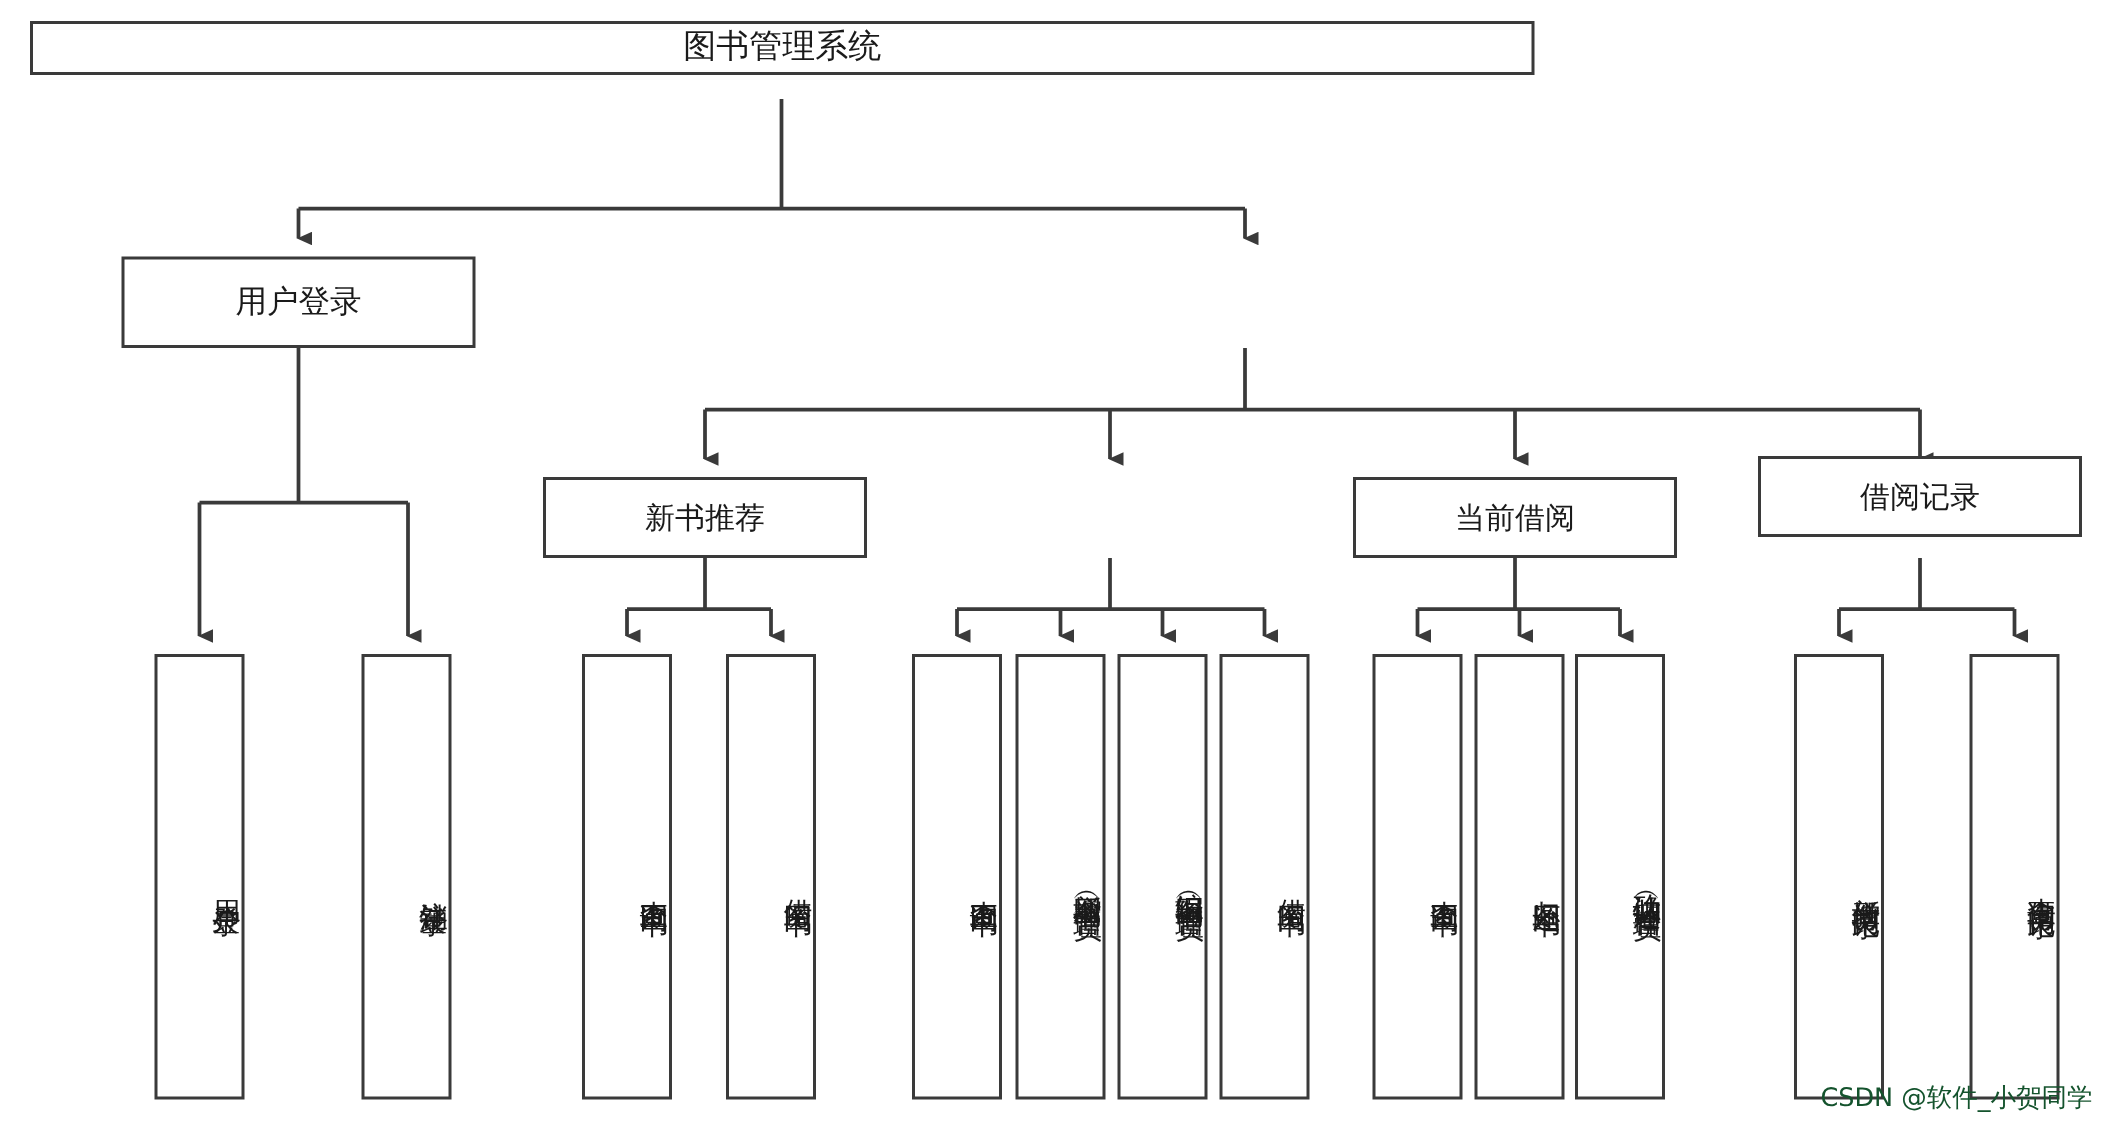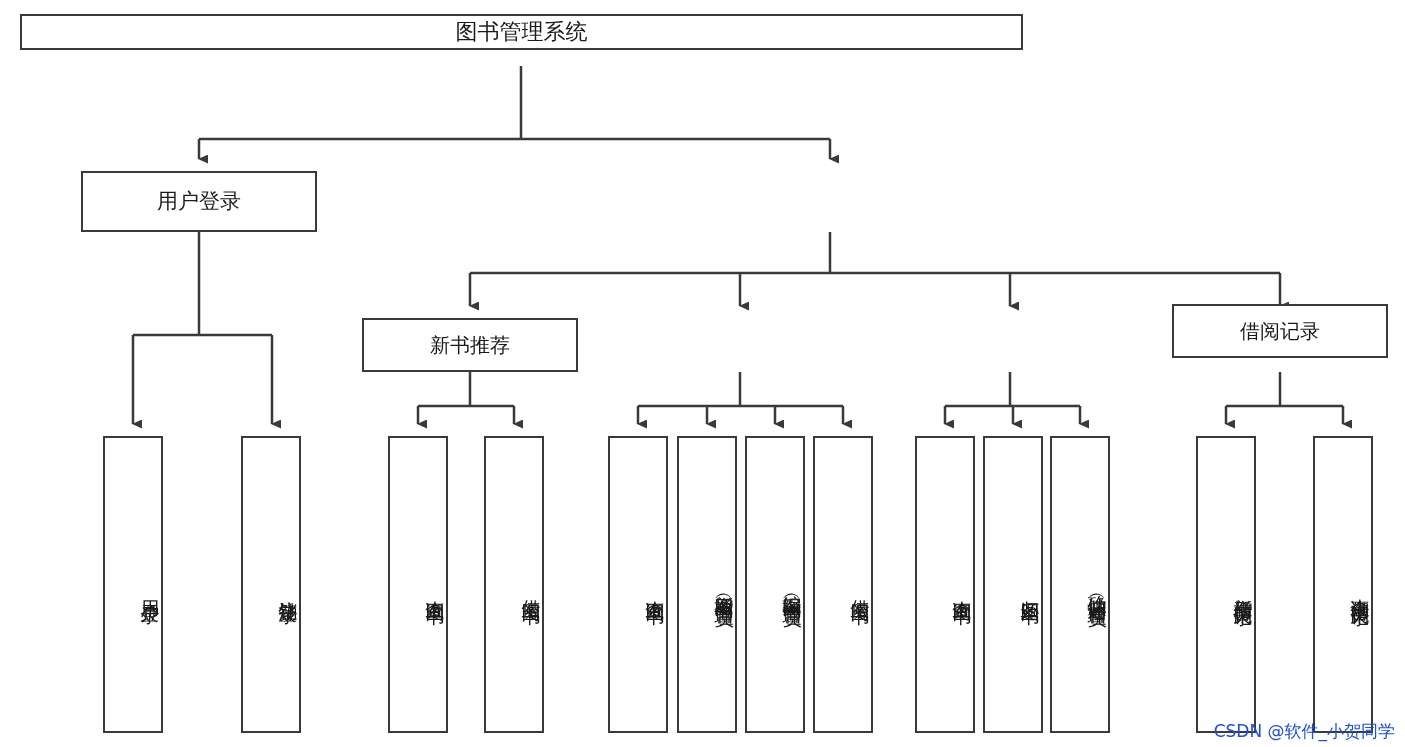--- a/index.html
+++ b/index.html
@@ -54,21 +54,21 @@
   }
   .node.root .node-label { font-size: 22px; }
   .node.level1 .node-label { font-size: 21px; }
   .node.level2 .node-label { font-size: 20px; }
   .node.vertical .node-label { font-size: 19px; }
   .watermark {
     position: absolute;
     right: 10px;
     bottom: 4px;
     font-size: 17px;
-    color: #1d4ed8;
+    color: #14532d;
     white-space: nowrap;
     font-family: "DejaVu Sans", "Liberation Sans", sans-serif;
   }
 </style>
 </head>
 <body>
 
 <div id="diagram-root">
 
   <svg class="connectors" viewBox="0 0 1405 747" xmlns="http://www.w3.org/2000/svg">
@@ -125,20 +125,23 @@
     <span class="node-label">图书管理系统</span>
   </div>
 
   <div class="node level1 horizontal" id="node-l1-0" style="left: 81px; top: 171px; width: 236px; height: 61px;">
     <span class="node-label">用户登录</span>
   </div>
 
   <div class="node level2 horizontal" id="node-l2-0" style="left: 362px; top: 318px; width: 216px; height: 54px;">
     <span class="node-label">新书推荐</span>
   </div>
+  <div class="node level2 horizontal" id="node-l2-2" style="left: 902px; top: 318px; width: 216px; height: 54px;">
+    <span class="node-label">当前借阅</span>
+  </div>
   <div class="node level2 horizontal" id="node-l2-3" style="left: 1172px; top: 304px; width: 216px; height: 54px; text-align: right;">
     <span class="node-label">借阅记录</span>
   </div>
 
   <div class="node vertical" id="node-leaf-0" style="left: 103px; top: 436px; width: 60px; height: 297px;">
     <span class="node-label">用户登录</span>
   </div>
   <div class="node vertical" id="node-leaf-1" style="left: 241px; top: 436px; width: 60px; height: 297px;">
     <span class="node-label">注销登录</span>
   </div>

